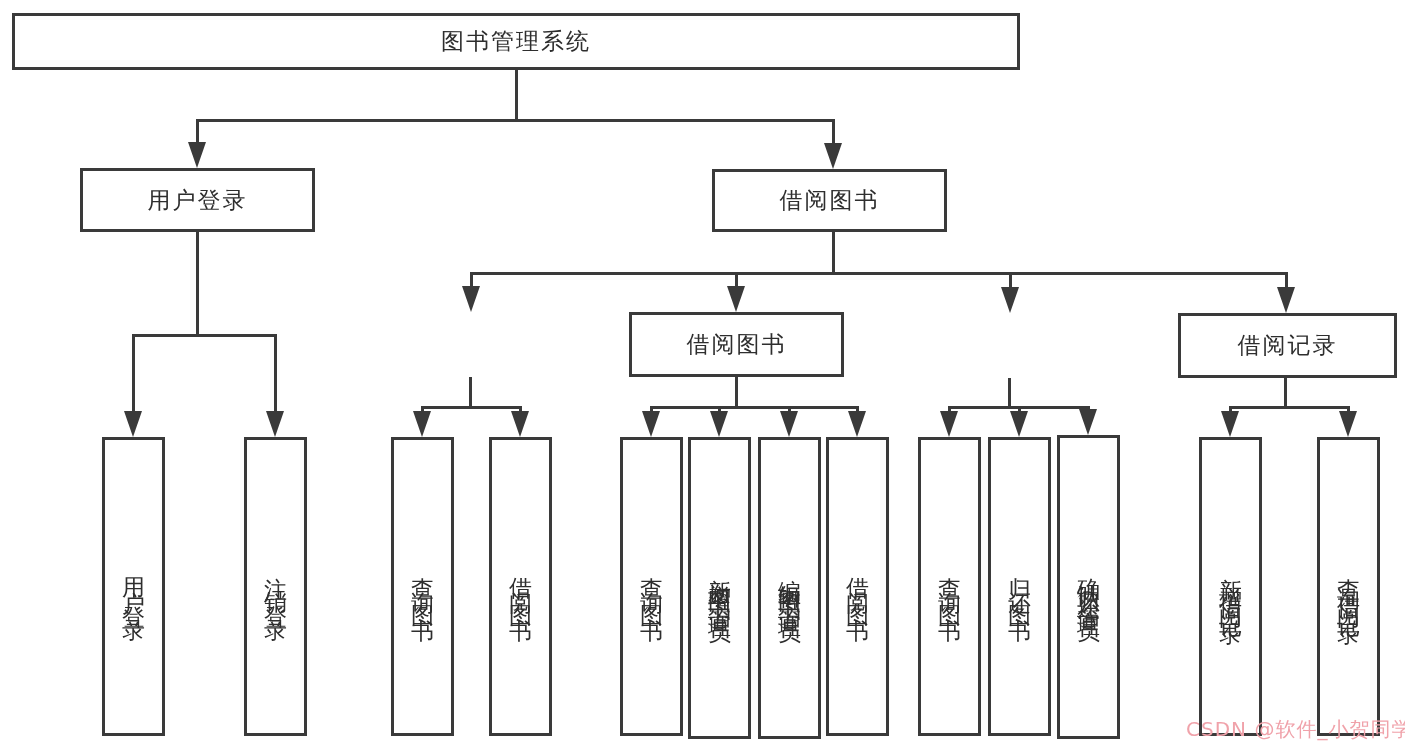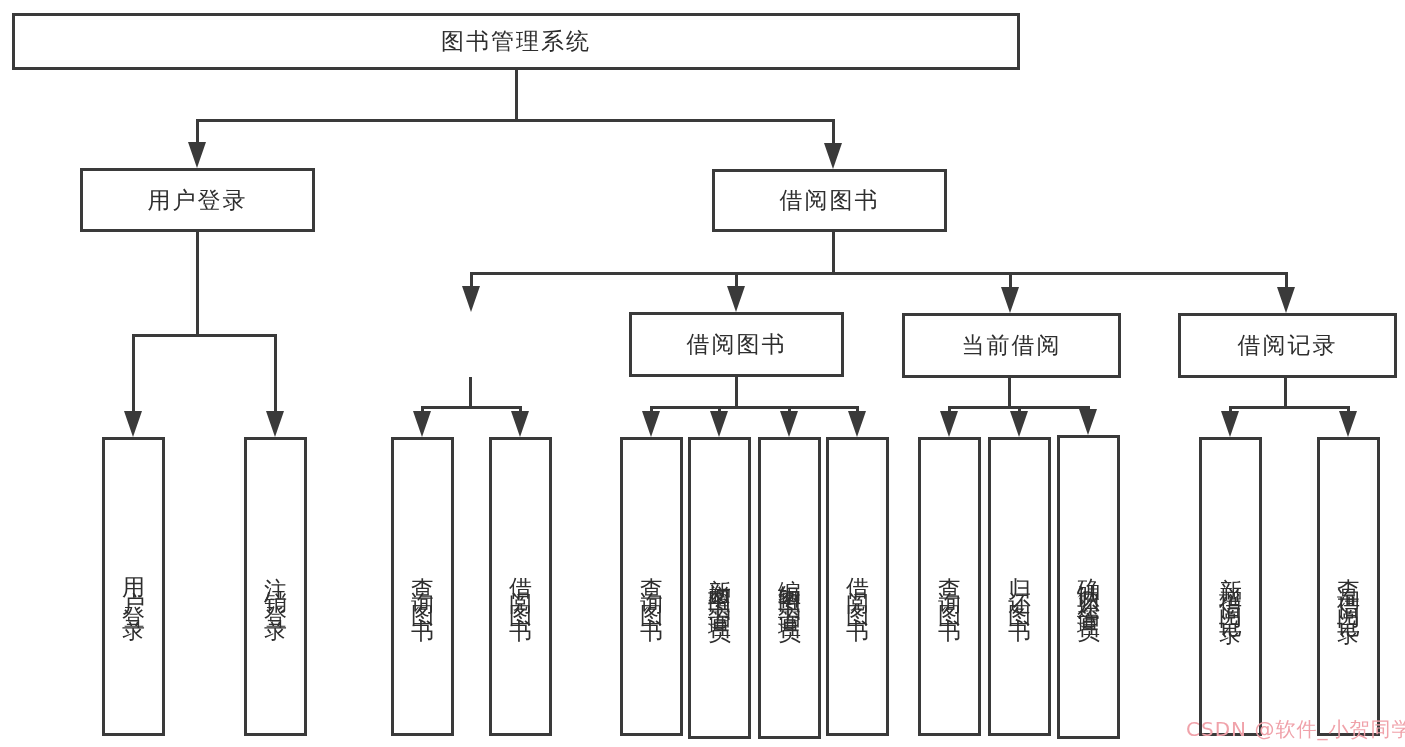--- a/index.html
+++ b/index.html
@@ -77,23 +77,20 @@
 
   <div class="nbox" style="left:80px;top:168px;width:235px;height:64px;">
     <span class="hlabel">用户登录</span>
   </div>
   <div class="nbox" style="left:712px;top:169px;width:235px;height:63px;">
     <span class="hlabel">借阅图书</span>
   </div>
 
   <div class="nbox" style="left:629px;top:312px;width:215px;height:65px;">
     <span class="hlabel">借阅图书</span>
-  </div>
-  <div class="nbox" style="left:902px;top:313px;width:219px;height:65px;">
-    <span class="hlabel">当前借阅</span>
   </div>
   <div class="nbox" style="left:1178px;top:313px;width:219px;height:65px;">
     <span class="hlabel">借阅记录</span>
   </div>
 
   <div class="vbox" style="left:102px;top:437px;width:63px;height:299px;">
     <span class="vlabel sp4">用户登录</span>
   </div>
   <div class="vbox" style="left:244px;top:437px;width:63px;height:299px;">
     <span class="vlabel sp4">注销登录</span>

